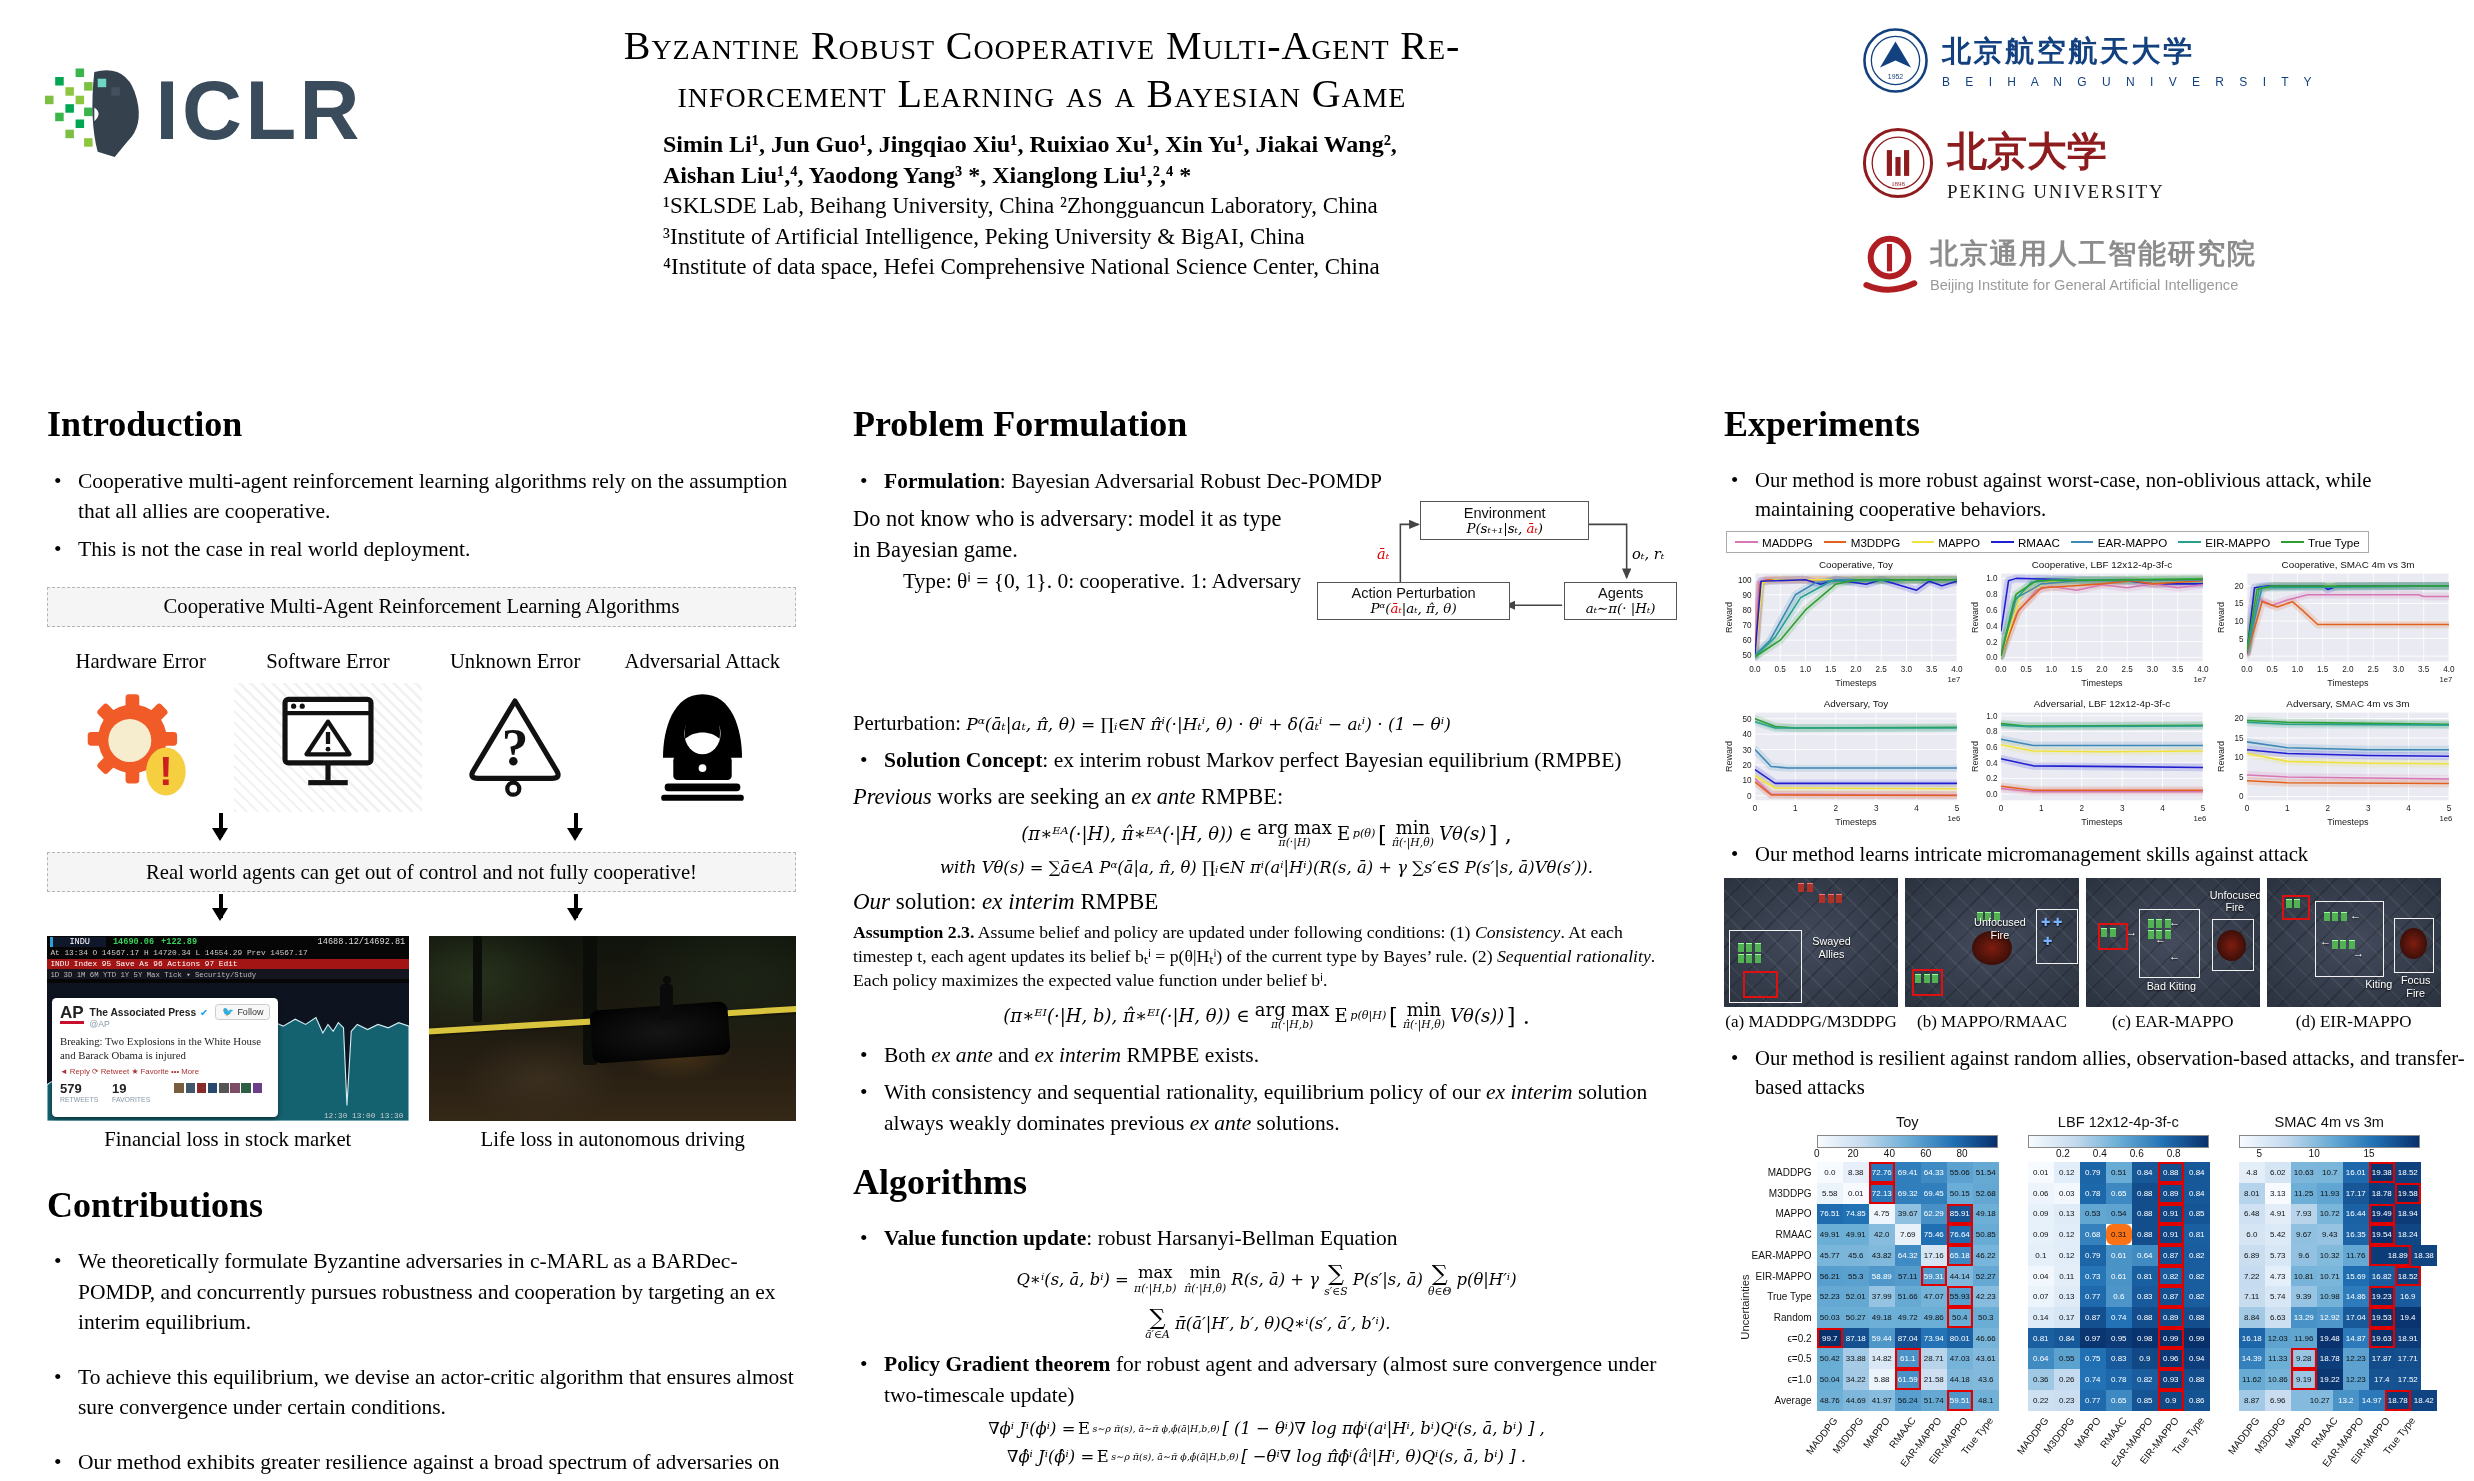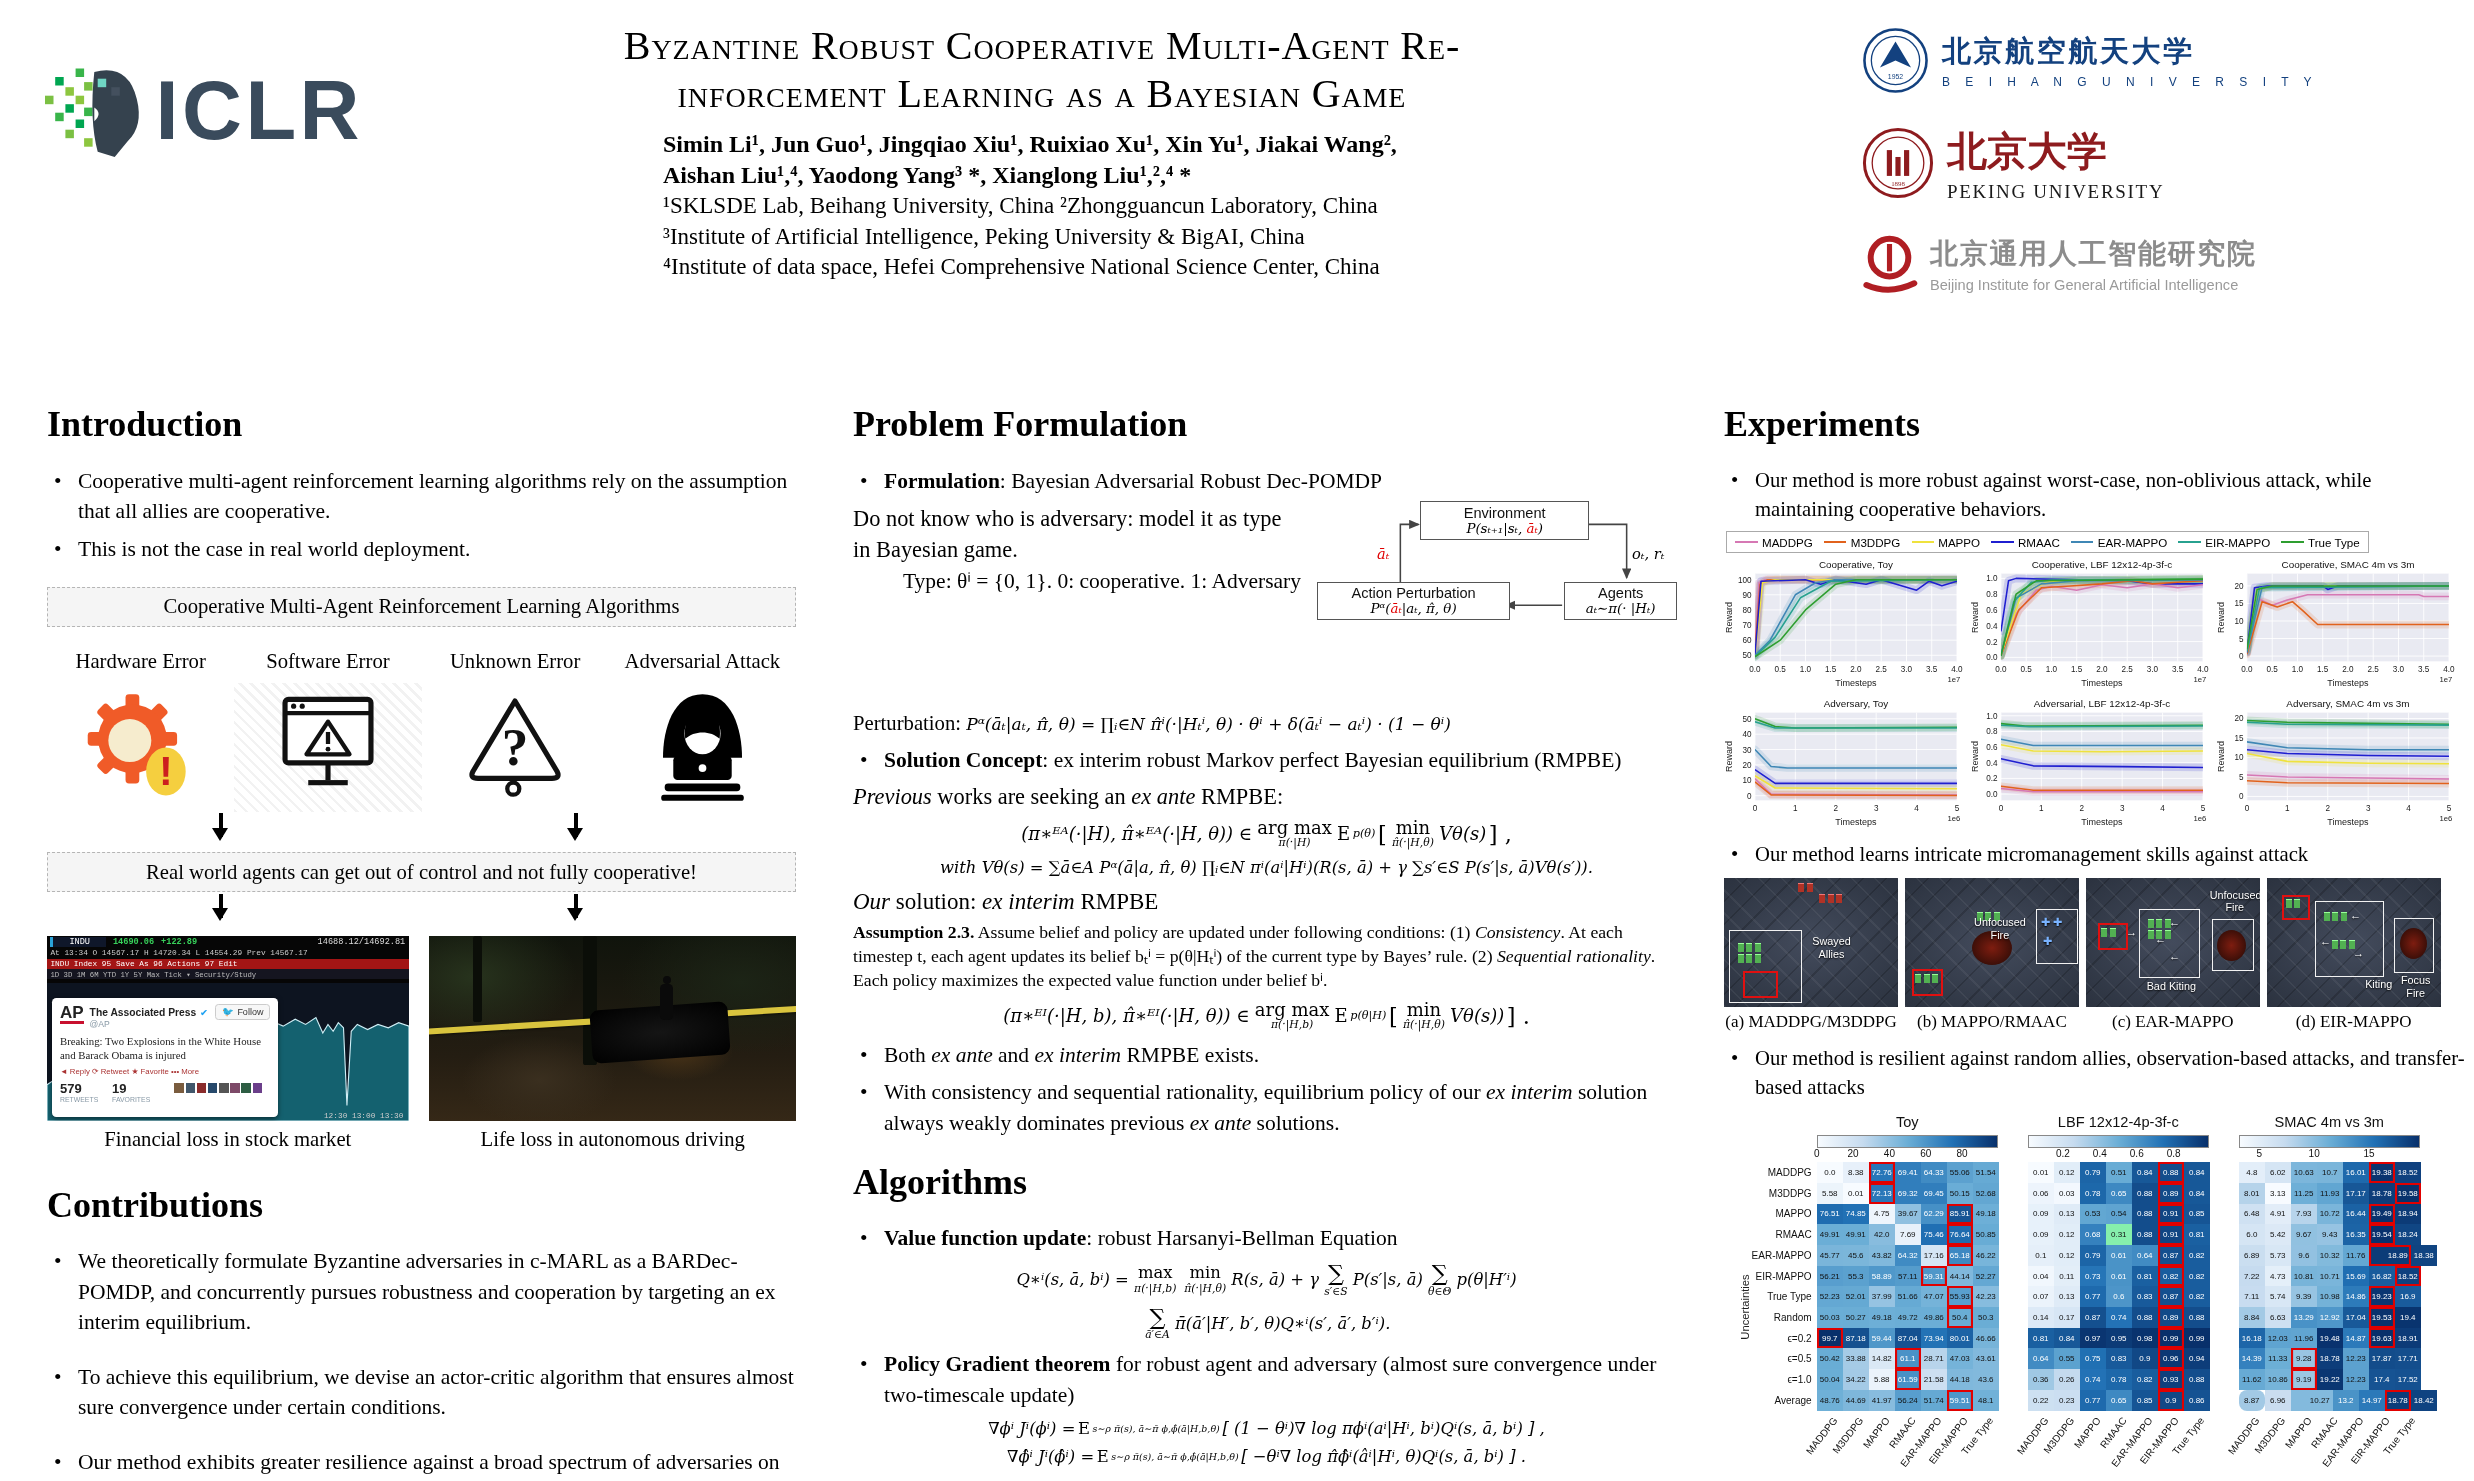--- a/index.html
+++ b/index.html
@@ -1176,21 +1176,21 @@
               <div class="hm-cell" style="background: rgb(98, 167, 210); color: rgb(17, 17, 17);">0.53</div>
               <div class="hm-cell" style="background: rgb(95, 164, 209); color: rgb(17, 17, 17);">0.54</div>
               <div class="hm-cell" style="background: rgb(19, 77, 140); color: rgb(255, 255, 255);">0.88</div>
               <div class="hm-cell hm-hl" style="background: rgb(16, 69, 131); color: rgb(255, 255, 255);">0.91</div>
               <div class="hm-cell" style="background: rgb(22, 85, 149); color: rgb(255, 255, 255);">0.85</div>
             </div>
             <div class="hm-row">
               <div class="hm-cell" style="background: rgb(231, 241, 250); color: rgb(17, 17, 17);">0.09</div>
               <div class="hm-cell" style="background: rgb(225, 237, 248); color: rgb(17, 17, 17);">0.12</div>
               <div class="hm-cell" style="background: rgb(53, 129, 190); color: rgb(255, 255, 255);">0.68</div>
-              <div class="hm-cell" style="background: #86efac; color: rgb(17, 17, 17);">0.31</div>
+              <div class="hm-cell" style="background: #f97316; color: rgb(17, 17, 17); border-radius: 7px;">0.31</div>
               <div class="hm-cell" style="background: rgb(19, 77, 140); color: rgb(255, 255, 255);">0.88</div>
               <div class="hm-cell hm-hl" style="background: rgb(16, 69, 131); color: rgb(255, 255, 255);">0.91</div>
               <div class="hm-cell" style="background: rgb(26, 96, 161); color: rgb(255, 255, 255);">0.81</div>
             </div>
             <div class="hm-row">
               <div class="hm-cell" style="background: rgb(229, 239, 249); color: rgb(17, 17, 17);">0.1</div>
               <div class="hm-cell" style="background: rgb(225, 237, 248); color: rgb(17, 17, 17);">0.12</div>
               <div class="hm-cell" style="background: rgb(28, 101, 167); color: rgb(255, 255, 255);">0.79</div>
               <div class="hm-cell" style="background: rgb(74, 147, 199); color: rgb(255, 255, 255);">0.61</div>
               <div class="hm-cell" style="background: rgb(65, 139, 195); color: rgb(255, 255, 255);">0.64</div>
@@ -1387,21 +1387,21 @@
             <div class="hm-row">
               <div class="hm-cell" style="background: rgb(103, 170, 212); color: rgb(17, 17, 17);">11.62</div>
               <div class="hm-cell" style="background: rgb(118, 180, 217); color: rgb(17, 17, 17);">10.86</div>
               <div class="hm-cell hm-hl" style="background: rgb(155, 198, 227); color: rgb(17, 17, 17);">9.19</div>
               <div class="hm-cell" style="background: rgb(10, 54, 114); color: rgb(255, 255, 255);">19.22</div>
               <div class="hm-cell" style="background: rgb(92, 161, 207); color: rgb(17, 17, 17);">12.23</div>
               <div class="hm-cell" style="background: rgb(22, 83, 147); color: rgb(255, 255, 255);">17.4</div>
               <div class="hm-cell" style="background: rgb(21, 81, 145); color: rgb(255, 255, 255);">17.52</div>
             </div>
             <div class="hm-row">
-              <div class="hm-cell" style="background: rgb(162, 201, 229); color: rgb(17, 17, 17); border-radius: 8px;">8.87</div>
+              <div class="hm-cell" style="background: rgb(162, 201, 229); color: rgb(17, 17, 17);">8.87</div>
               <div class="hm-cell" style="background: rgb(202, 221, 240); color: rgb(17, 17, 17);">6.96</div>
               <div class="hm-cell" style="background: rgb(131, 186, 221); color: rgb(17, 17, 17); padding-left: 16px;">10.27</div>
               <div class="hm-cell" style="background: rgb(74, 147, 199); color: rgb(255, 255, 255);">13.2</div>
               <div class="hm-cell" style="background: rgb(43, 121, 185); color: rgb(255, 255, 255);">14.97</div>
               <div class="hm-cell hm-hl" style="background: rgb(13, 61, 122); color: rgb(255, 255, 255);">18.78</div>
               <div class="hm-cell" style="background: rgb(15, 67, 129); color: rgb(255, 255, 255);">18.42</div>
             </div>
           </div>
           <div class="hm-xrow">
             <div class="hm-xcell">

